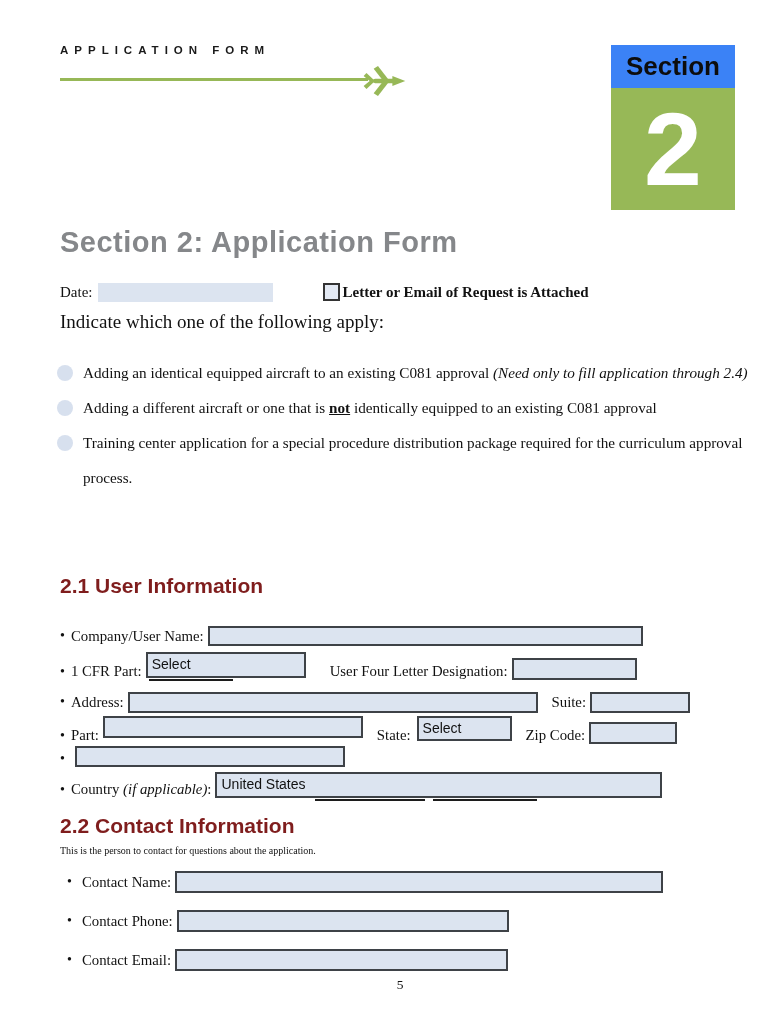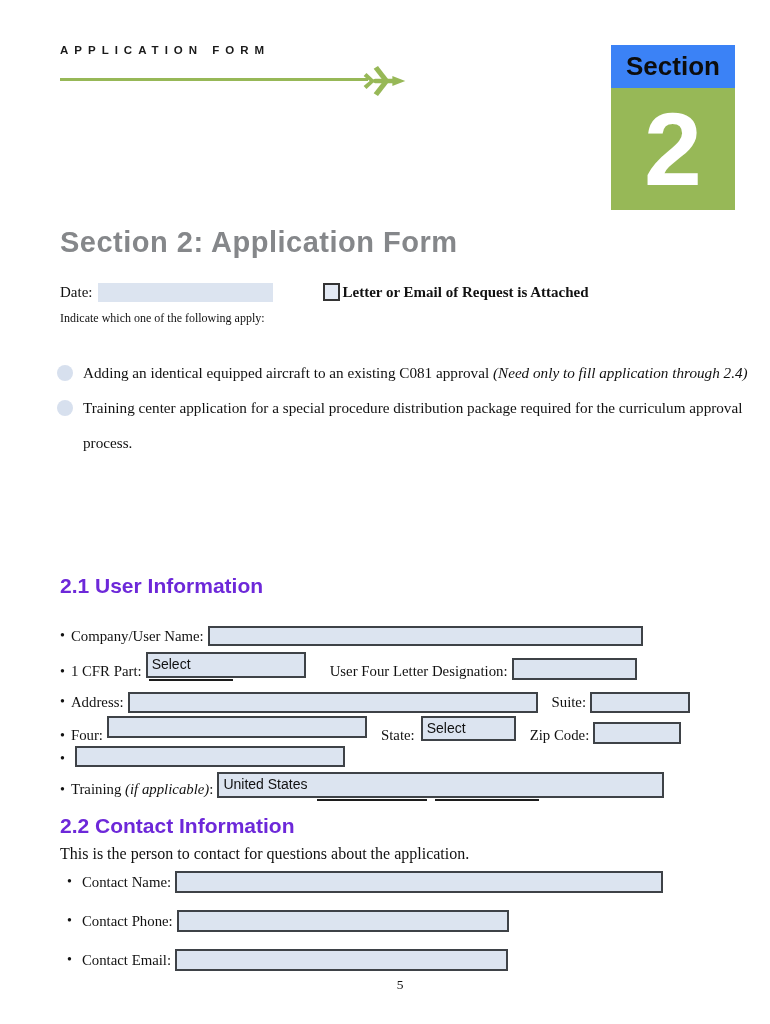--- a/index.html
+++ b/index.html
@@ -34,32 +34,32 @@
     position:absolute; left:45px; top:226px;
     font-family:"Liberation Sans", sans-serif; font-weight:bold;
     font-size:29px; color:#85878a; letter-spacing:0.5px;
   }
   
   .date-row { position:absolute; left:45px; top:281px; display:flex; align-items:center; height:22px; }
   .date-row .lbl { font-size:15px; }
   .date-input { width:175px; height:19px; background:#dce4f0; margin-left:6px; }
   .checkbox { width:17px; height:18px; background:#e3e9f3; border:2px solid #333; margin-left:50px; }
   .bold-lbl { font-weight:bold; font-size:15px; margin-left:2px; }
-  .intro { position:absolute; left:45px; top:311px; font-size:12px;text-align:right; }
+  .intro { position:absolute; left:45px; top:311px; font-size:19px;text-align:right; }
   
   .options { position:absolute; left:45px; top:355px; width:690px; }
   .option { position:relative; padding-left:23px; font-size:15.2px; line-height:35px; }
   .radio { position:absolute; left:-3px; top:10px; width:16px; height:16px; border-radius:50%; background:#d7e0ee; }
   .emph { font-weight:bold; text-decoration:underline; }
   .it { font-style:italic; }
   
-  .h-blue { font-family:"Liberation Sans", sans-serif; font-weight:bold; font-size:21px; color:#6d28d9; position:absolute; left:45px; }
+  .h-blue { font-family:"Liberation Sans", sans-serif; font-weight:bold; font-size:21px; color:#7f1d1d; position:absolute; left:45px; }
   .h21 { top:574px; }
   .h22 { top:814px; }
-  .desc { position:absolute; left:45px; top:845px; font-size:16px; }
+  .desc { position:absolute; left:45px; top:845px; font-size:10px; }
   
   .fields { position:absolute; left:45px; width:690px; display:flex; flex-direction:column; }
   .f21 { top:622px; }
   .f22 { top:870px; }
   .frow { display:flex; align-items:center; font-size:14.8px; }
   .frow.low { align-items:flex-end; padding-bottom:2px; }
   .bullet { font-size:14px; margin-right:6px; }
   .f22 .bullet { margin-left:7px; margin-right:10px; }
   .inp { background:#dce4f0; border:2px solid #3e4247; margin-left:4px; }
   .combo-wrap { position:relative; align-self:flex-start; margin-left:4px; }
@@ -109,20 +109,24 @@
 
   <div class="intro">Indicate which one of the following apply:</div>
 
   <div class="options">
     <div class="option">
       <span class="radio"></span>
       <span><span>Adding an identical equipped aircraft to an existing C081 approval </span><span class="emph"></span><span></span><span class="it">(Need only to fill application through 2.4)</span></span>
     </div>
     <div class="option">
       <span class="radio"></span>
+      <span><span>Adding a different aircraft or one that is </span><span class="emph">not</span><span> identically equipped to an existing C081 approval</span><span class="it"></span></span>
+    </div>
+    <div class="option">
+      <span class="radio"></span>
       <span><span>Training center application for a special procedure distribution package required for the curriculum approval process.</span><span class="emph"></span><span></span><span class="it"></span></span>
     </div>
   </div>
 
   <h2 class="h-blue h21">2.1 User Information</h2>
 
   <div class="fields f21">
     <div class="frow" style="height:28px;">
       <span class="bullet">•</span>
       <span>Company/User Name:</span>
@@ -140,36 +144,36 @@
     </div>
     <div class="frow" style="height:28px;margin-top:6px;">
       <span class="bullet">•</span>
       <span>Address:</span>
       <div class="inp" style="width:410px;height:21px;"></div>
       <span style="margin-left:14px;">Suite:</span>
       <div class="inp" style="width:100px;height:21px;"></div>
     </div>
     <div class="frow low" style="height:30px;">
       <span class="bullet">•</span>
-      <span>Four:</span>
+      <span>Part:</span>
       <div class="inp" style="width:260px;height:22px;align-self:flex-start;"></div>
       <span style="margin-left:14px;">State:</span>
       <div class="combo-wrap" style="margin-left:6px;">
         <div class="combo" style="width:95px;height:25px;">Select</div>
       </div>
       <span style="margin-left:14px;">Zip Code:</span>
       <div class="inp" style="width:88px;height:22px;"></div>
     </div>
     <div class="frow" style="height:26px;">
       <span class="bullet">•</span>
       <div class="inp" style="width:270px;height:21px;align-self:flex-start;"></div>
     </div>
     <div class="frow low" style="height:28px;">
       <span class="bullet">•</span>
-      <span><span>Training </span><span class="it">(if applicable)</span><span>:</span></span>
+      <span><span>Country </span><span class="it">(if applicable)</span><span>:</span></span>
       <div class="combo-wrap">
         <div class="combo" style="width:447px;">United States</div>
         <i class="peek" style="left:100px;width:110px;"></i>
         <i class="peek" style="left:218px;width:104px;"></i>
       </div>
     </div>
   </div>
 
   <h2 class="h-blue h22">2.2 Contact Information</h2>
   <div class="desc">This is the person to contact for questions about the application.</div>

